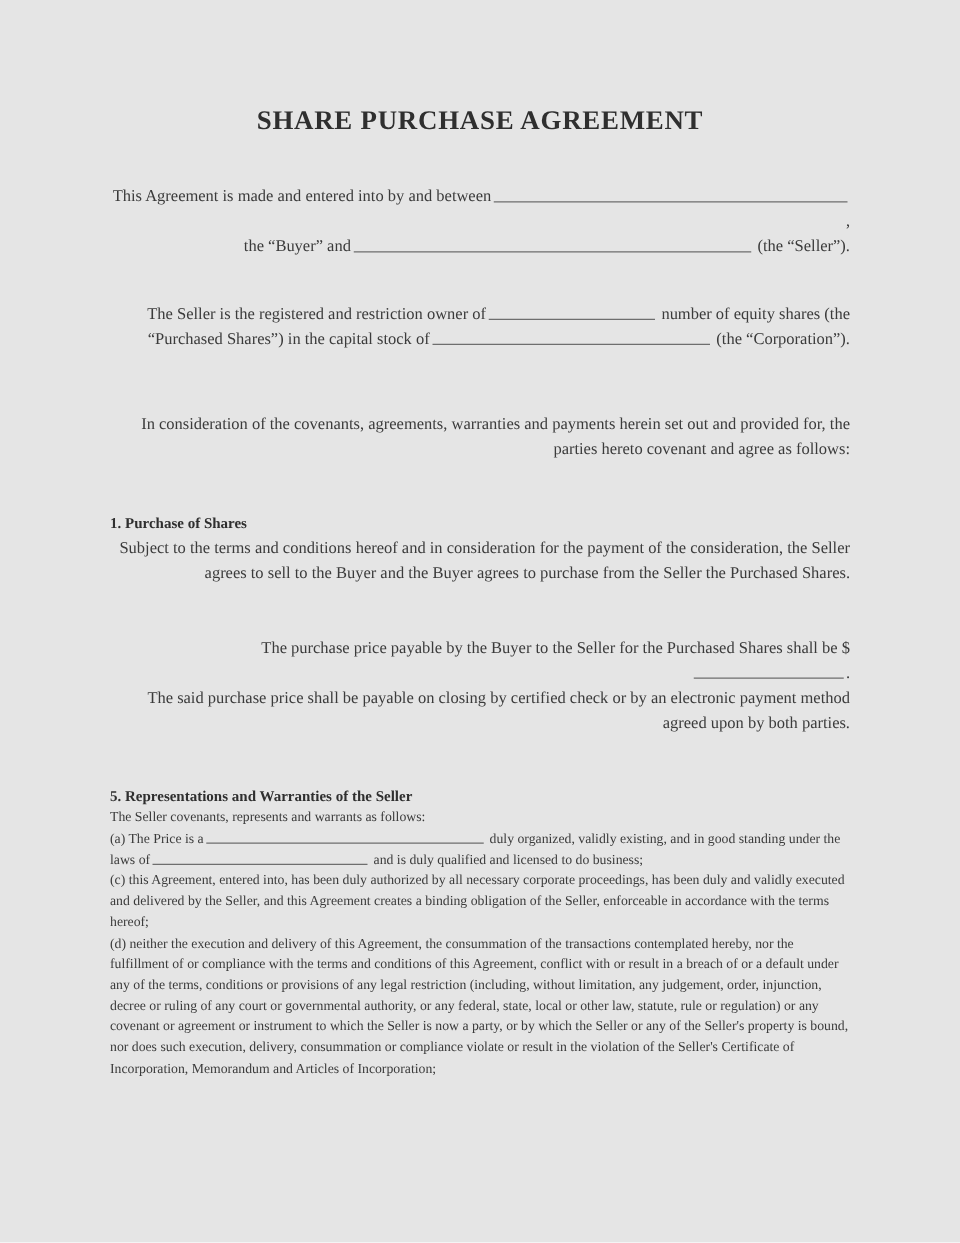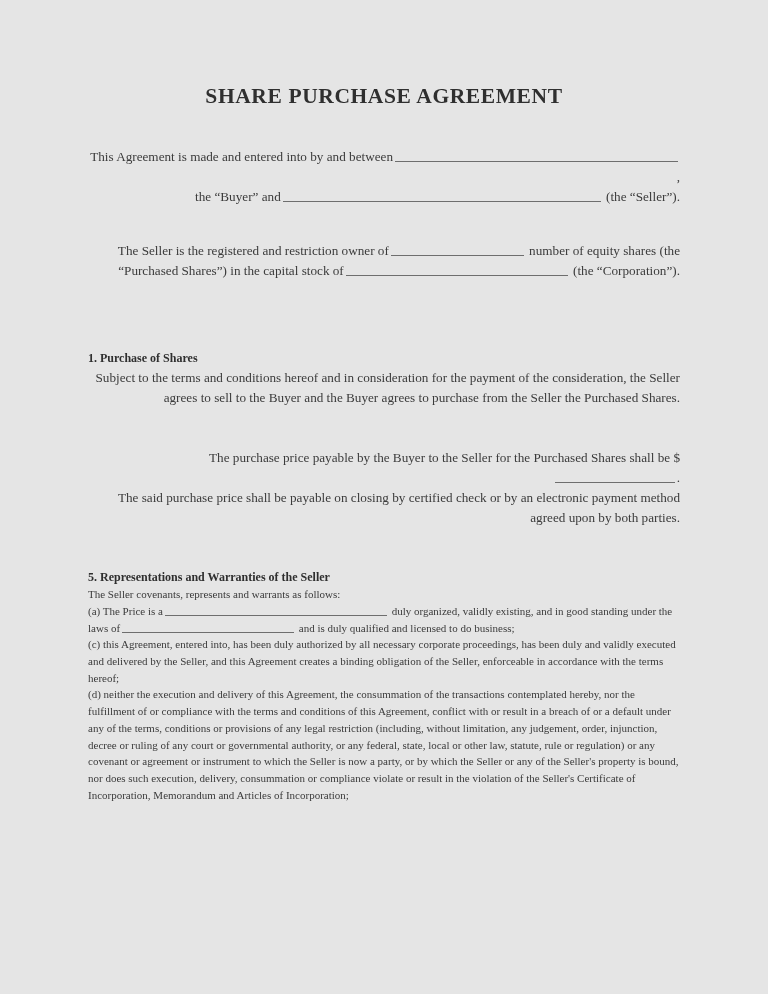--- a/index.html
+++ b/index.html
@@ -88,20 +88,21 @@
 
   <p class="para">
     <span>The Seller is the registered and restriction owner of</span><span class="blank b-sm"></span> <span>number of equity shares (the “Purchased Shares”) in the capital stock of</span><span class="blank b-clause"></span> <span>(the “Corporation”).</span>
   </p>
 
   <div class="gap-sm"></div>
 
 
   <div class="gap-sm"></div>
 
+  <p class="para">In consideration of the covenants, agreements, warranties and payments herein set out and provided for, the parties hereto covenant and agree as follows:</p>
 
   <div class="gap-md"></div>
 
   <h2 class="sec-head">1. Purchase of Shares</h2>
   <p class="para">Subject to the terms and conditions hereof and in consideration for the payment of the consideration, the Seller agrees to sell to the Buyer and the Buyer agrees to purchase from the Seller the Purchased Shares.</p>
 
   <div class="gap-md"></div>
 
   <p class="para">
     <span>The purchase price payable by the Buyer to the Seller for the Purchased Shares shall be $</span><span class="blank b-xs"></span><span>.</span><br>

